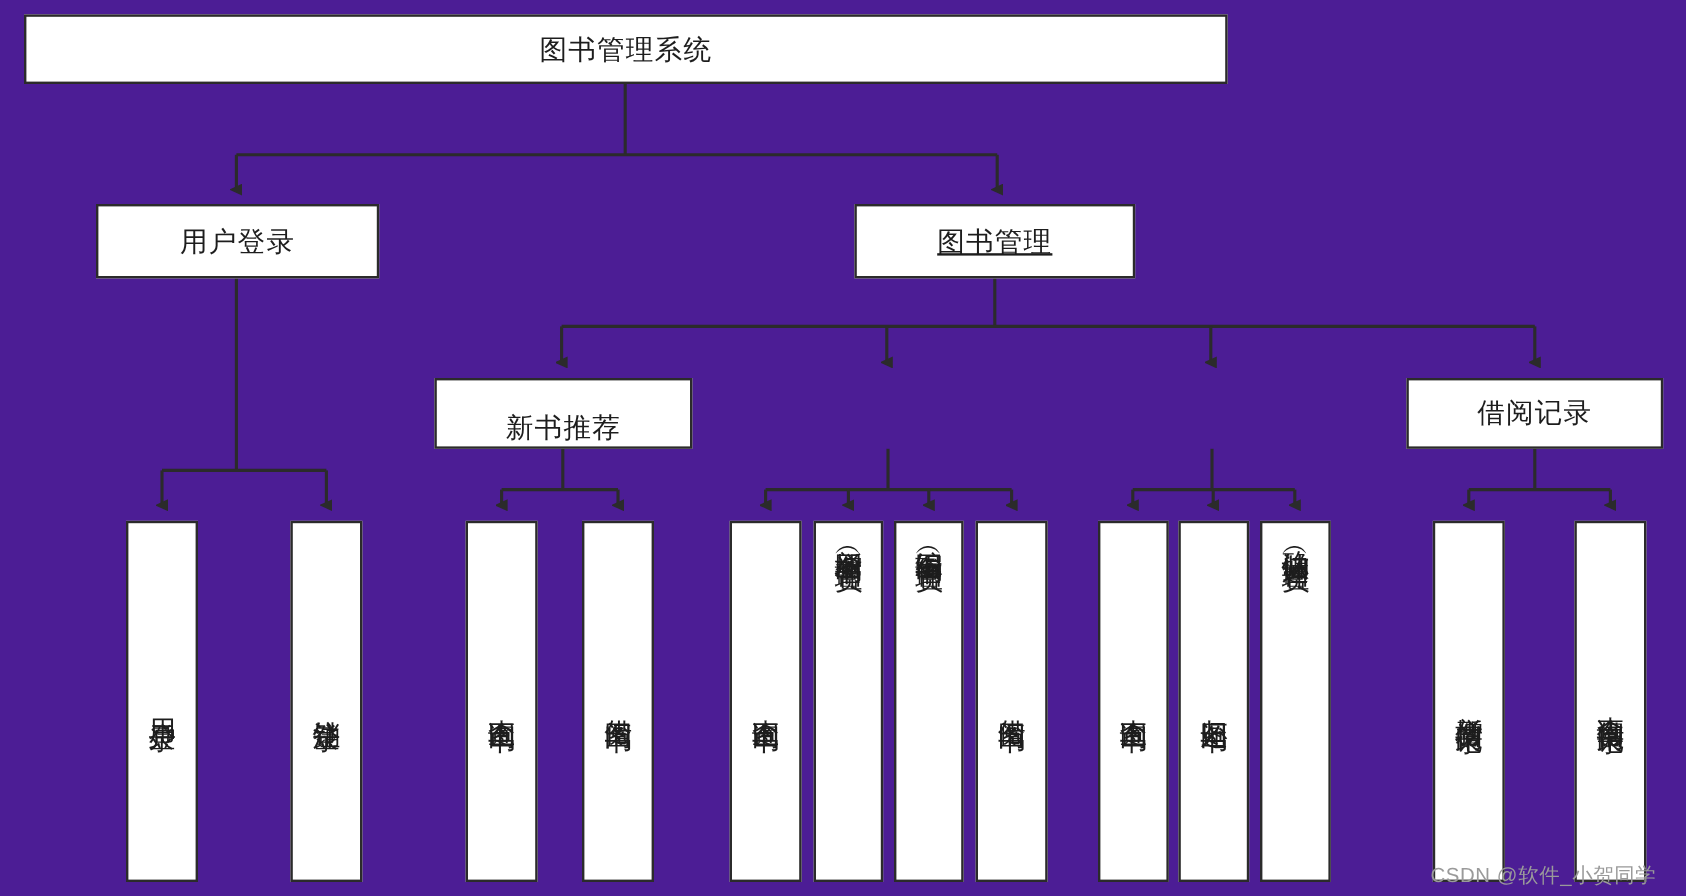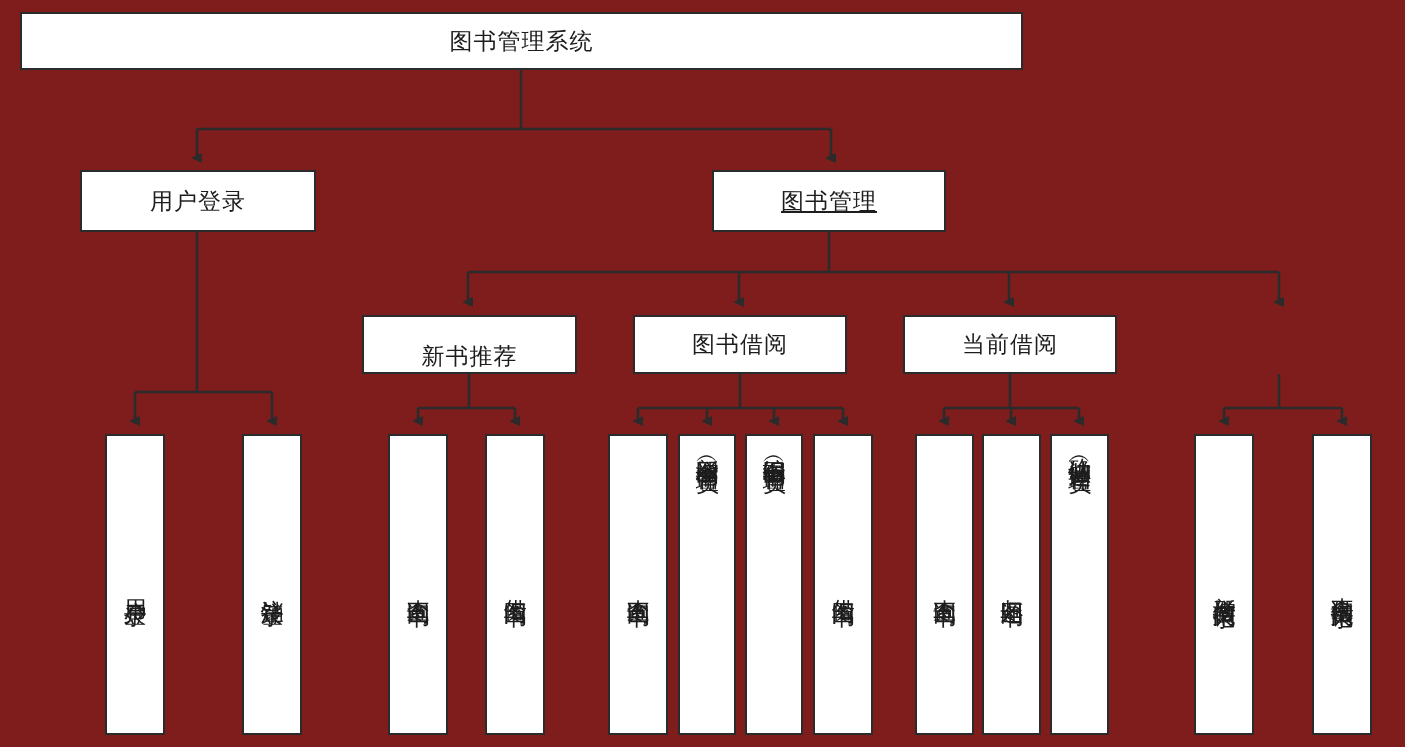--- a/index.html
+++ b/index.html
@@ -7,21 +7,21 @@
     padding: 0;
     background: #ffffff;
   }
   body {
     font-family: "Liberation Sans", "DejaVu Sans", sans-serif;
   }
   #canvas {
     position: relative;
     width: 1405px;
     height: 747px;
-    background: #7f1d1d;
+    background: #4c1d95;
     overflow: hidden;
   }
   svg.edges {
     position: absolute;
     left: 0;
     top: 0;
     width: 1405px;
     height: 747px;
     pointer-events: none;
   }
@@ -128,25 +128,22 @@
   <div class="node horiz" style="left: 80px; top: 170px; width: 236px; height: 62px;">
     <span>用户登录</span>
   </div>
   <div class="node horiz" style="left: 712px; top: 170px; width: 234px; height: 62px; text-decoration: underline;">
     <span>图书管理</span>
   </div>
 
   <div class="node horiz" style="left: 362px; top: 315px; width: 215px; height: 59px; align-items: flex-end;">
     <span>新书推荐</span>
   </div>
-  <div class="node horiz" style="left: 633px; top: 315px; width: 214px; height: 59px;">
-    <span>图书借阅</span>
-  </div>
-  <div class="node horiz" style="left: 903px; top: 315px; width: 214px; height: 59px;">
-    <span>当前借阅</span>
+  <div class="node horiz" style="left: 1172px; top: 315px; width: 214px; height: 59px;">
+    <span>借阅记录</span>
   </div>
 
   <div class="node vert" style="left: 105px; top: 434px; width: 60px; height: 301px;">
     <span>用户登录</span>
   </div>
   <div class="node vert" style="left: 242px; top: 434px; width: 60px; height: 301px;">
     <span>注销登录</span>
   </div>
   <div class="node vert" style="left: 388px; top: 434px; width: 60px; height: 301px;">
     <span>查询图书</span>
@@ -175,14 +172,15 @@
   <div class="node vert topalign" style="left: 1050px; top: 434px; width: 59px; height: 301px;">
     <span>确认归还（管理员）</span>
   </div>
   <div class="node vert" style="left: 1194px; top: 434px; width: 60px; height: 301px;">
     <span>新增借阅记录</span>
   </div>
   <div class="node vert" style="left: 1312px; top: 434px; width: 60px; height: 301px;">
     <span>查询借阅记录</span>
   </div>
 
+  <div class="watermark" style="left: 1192px; top: 718px;">CSDN @软件_小贺同学</div>
 
 </div>
 
 </body></html>

